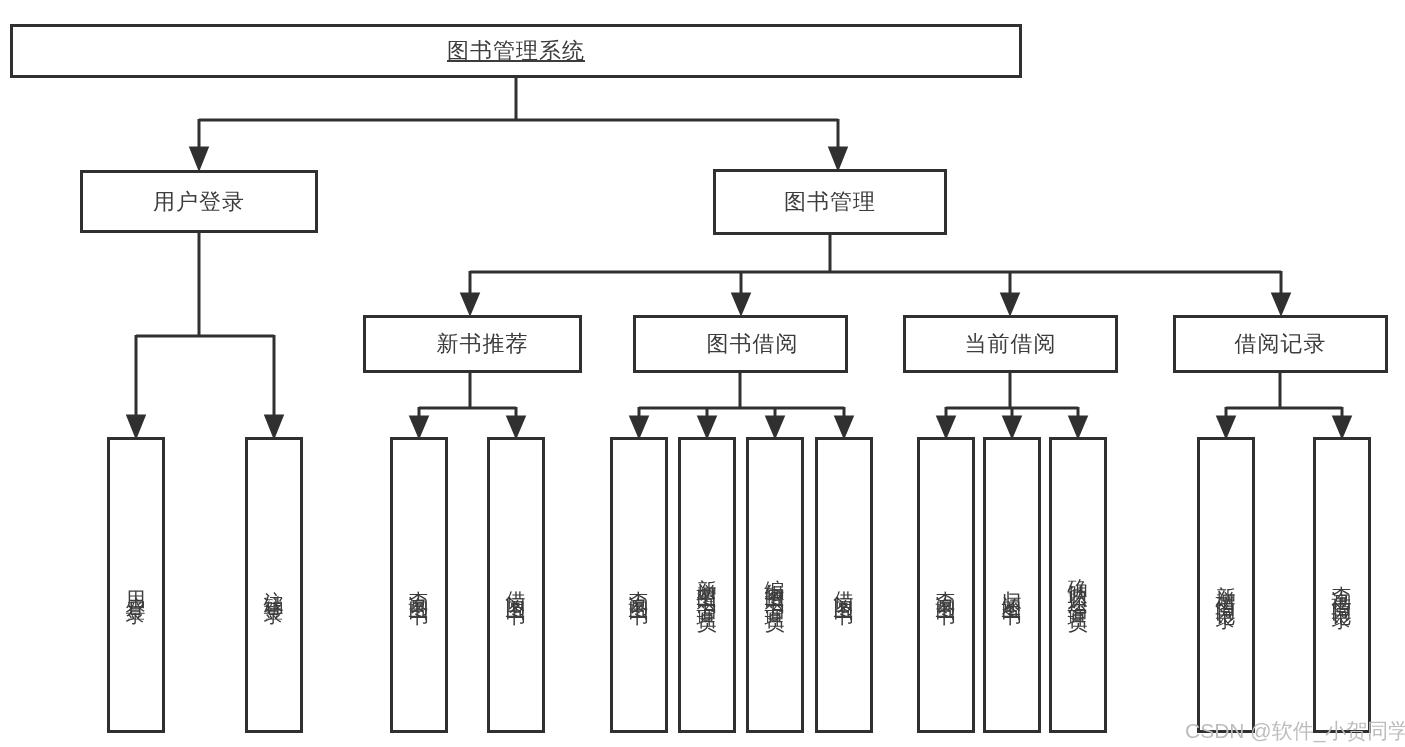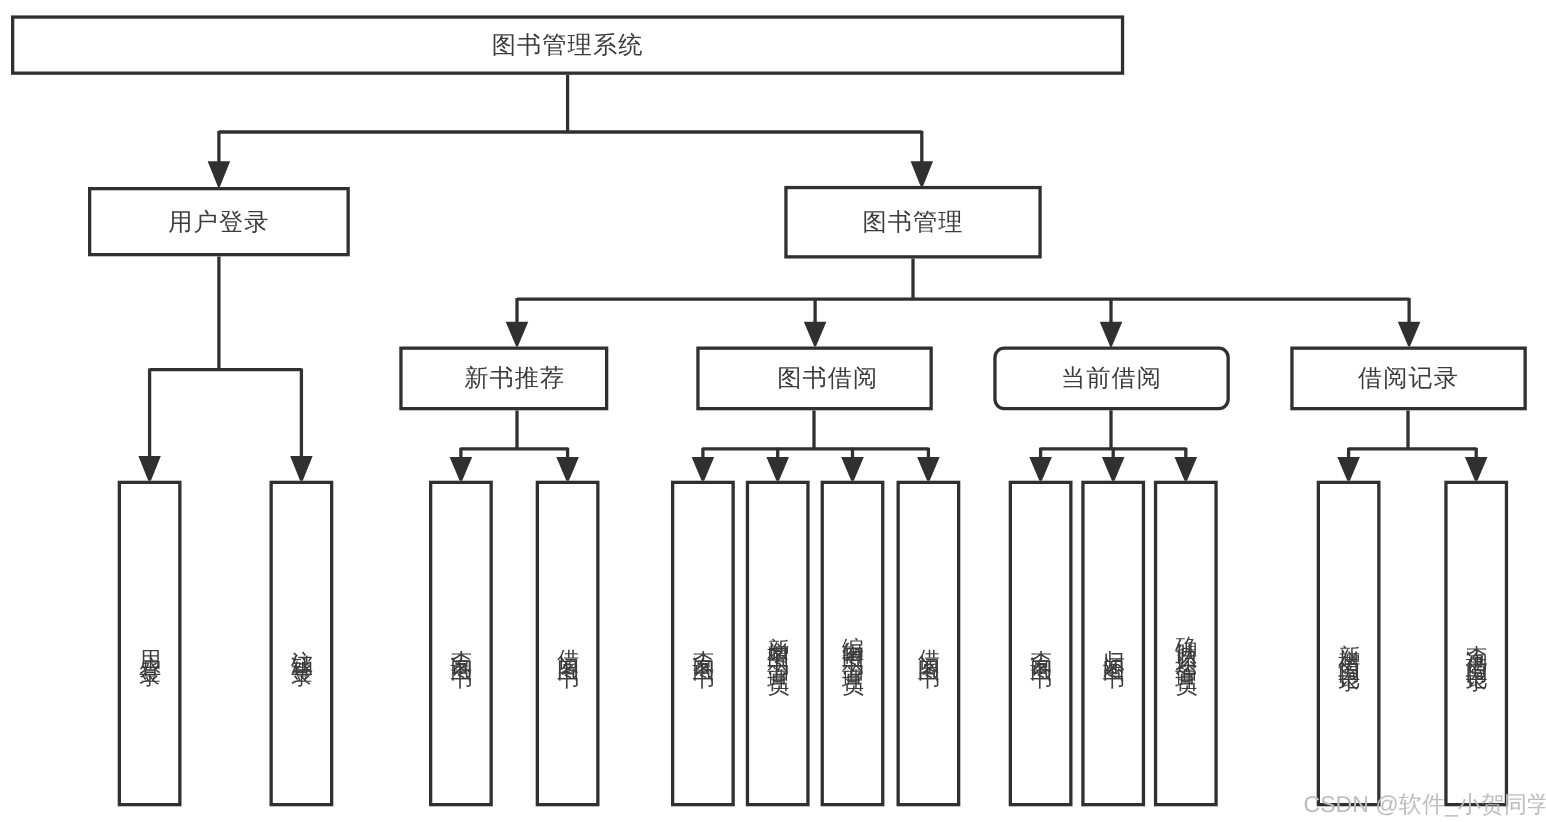--- a/index.html
+++ b/index.html
@@ -104,38 +104,38 @@
       <polygon points="1070,417 1086,417 1078,436"></polygon>
 
     <path d="M1280 373 V408" fill="none"></path>
     <path d="M1226 408 H1342" fill="none"></path>
     <path d="M1226 407 V419" fill="none"></path>
       <polygon points="1218,417 1234,417 1226,436"></polygon>
     <path d="M1342 407 V419" fill="none"></path>
       <polygon points="1334,417 1350,417 1342,436"></polygon>
   </svg>
 
-  <div class="box h-box" style="left:10px;top:14px;width:1012px;height:54px;">
+  <div class="box h-box" style="left:10px;top:24px;width:1012px;height:54px;text-decoration:underline;">
     <span>图书管理系统</span>
   </div>
 
   <div class="box h-box" style="left:80px;top:170px;width:238px;height:63px;">
     <span>用户登录</span>
   </div>
   <div class="box h-box" style="left:713px;top:169px;width:234px;height:66px;">
     <span>图书管理</span>
   </div>
 
-  <div class="box h-box" style="left:363px;top:315px;width:190px;height:58px;padding-left:20px;">
+  <div class="box h-box" style="left:363px;top:315px;width:219px;height:58px;padding-left:20px;">
     <span>新书推荐</span>
   </div>
   <div class="box h-box" style="left:633px;top:315px;width:215px;height:58px;padding-left:24px;">
     <span>图书借阅</span>
   </div>
-  <div class="box h-box" style="left:903px;top:315px;width:215px;height:58px;border-radius:10px;">
+  <div class="box h-box" style="left:903px;top:315px;width:215px;height:58px;">
     <span>当前借阅</span>
   </div>
   <div class="box h-box" style="left:1173px;top:315px;width:215px;height:58px;text-align:center;">
     <span>借阅记录</span>
   </div>
 
   <div class="box leaf" style="left:107px;">
     <span>用户登录</span>
   </div>
   <div class="box leaf" style="left:245px;">

